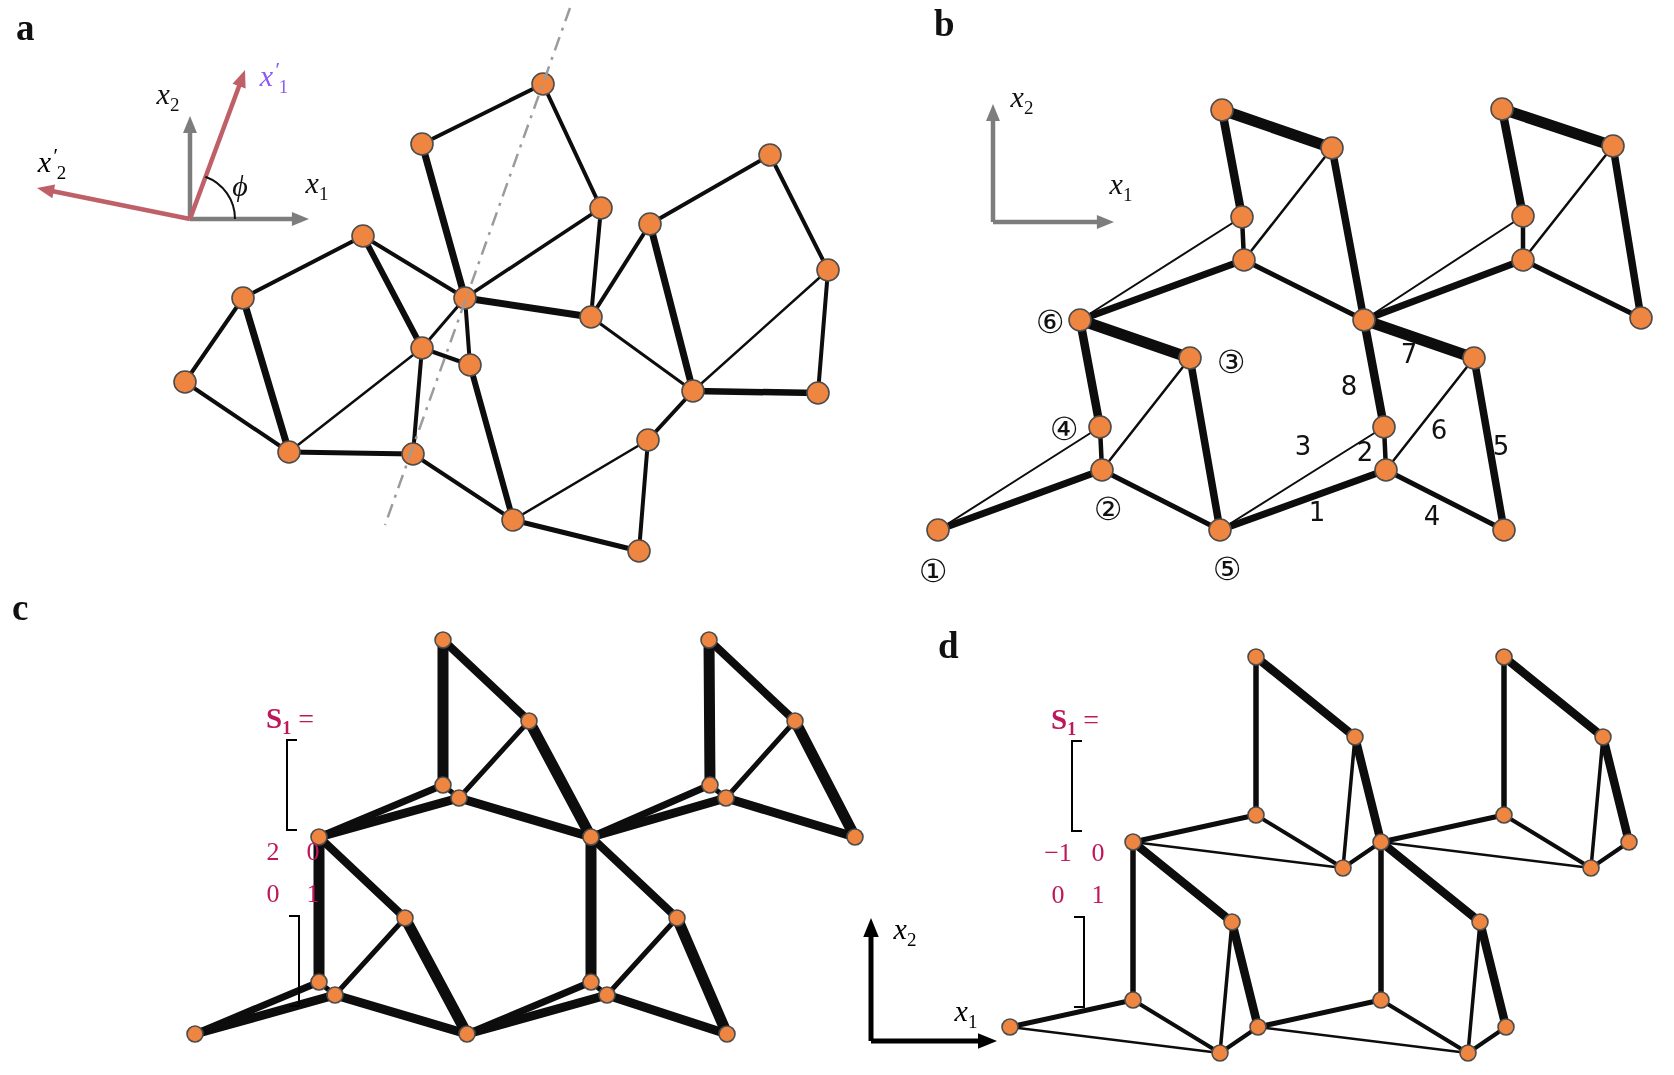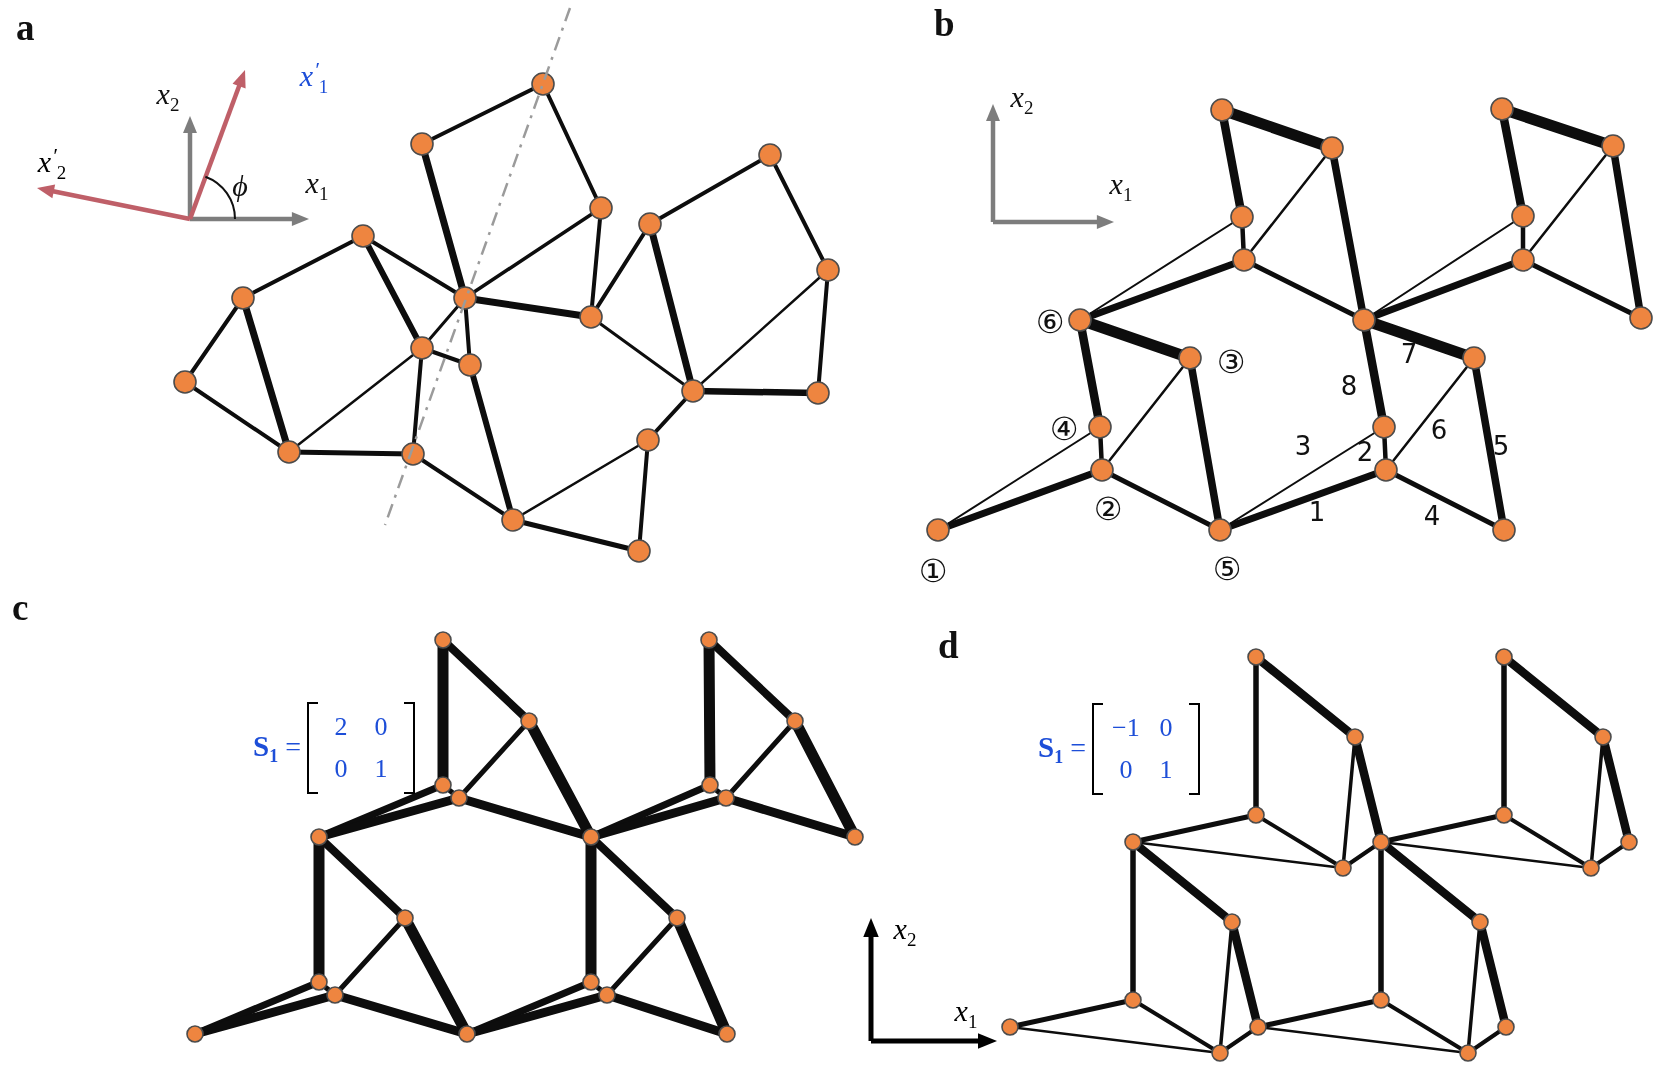--- a/index.html
+++ b/index.html
@@ -4,21 +4,21 @@
 <style>
   html,body{margin:0;padding:0;background:#ffffff;}
   .stage{position:relative;width:1674px;height:1075px;background:#fff;overflow:hidden;
          font-family:"Liberation Serif",serif;}
   svg{position:absolute;left:0;top:0;}
   .panel-letter{position:absolute;font:bold 37px "Liberation Serif",serif;color:#111;}
   .axlab{position:absolute;transform:translate(-50%,-50%);font:italic 30px "Liberation Serif",serif;
          white-space:nowrap;line-height:1;}
   .axlab sub{font-size:19px;font-style:normal;vertical-align:-7px;letter-spacing:0;}
   .axlab .pr{font-size:22px;vertical-align:9px;margin-left:1px;}
-  .matrix-block{position:absolute;display:flex;align-items:center;color:#1d4ed8;}
+  .matrix-block{position:absolute;display:flex;align-items:center;color:#be185d;flex-direction:column;}
   .mname{font:bold 29px "Liberation Serif",serif;margin-right:6px;}
   .mname sub{font-weight:bold;font-size:18px;vertical-align:-6px;}
   .mname .eq{font-weight:normal;font-size:28px;margin-left:7px;}
   .lbr,.rbr{width:9px;height:88px;border:2.6px solid #000;}
   .lbr{border-right:none;margin-right:3px;}
   .rbr{border-left:none;margin-left:3px;}
   .mgrid{display:grid;grid-template-columns:40px 40px;grid-auto-rows:42px;
          align-items:center;justify-items:center;font:26px "Liberation Serif",serif;}
 </style>
 </head>
@@ -308,21 +308,21 @@
         <span>0</span>
       <span>0</span>
         <span>1</span>
     </span>
     <span class="rbr"></span>
   </div>
 
   <div id="axis-labels">
       <div class="axlab" style="left: 168px; top: 96px; color: rgb(17, 17, 17);"><i>x</i><sub>2</sub></div>
       <div class="axlab" style="left: 317px; top: 185px; color: rgb(17, 17, 17);"><i>x</i><sub>1</sub></div>
-      <div class="axlab" style="left: 274px; top: 77px; color: #1d4ed8; margin-left: 40px;"><i>x</i><span class="pr">′</span><sub>1</sub></div>
+      <div class="axlab" style="left: 274px; top: 77px; color: #8b5cf6;"><i>x</i><span class="pr">′</span><sub>1</sub></div>
       <div class="axlab" style="left: 52px; top: 163px; color: #000000;"><i>x</i><span class="pr">′</span><sub>2</sub></div>
       <div class="axlab" style="left: 240px; top: 186px; color: rgb(17, 17, 17);"><i>ϕ</i></div>
       <div class="axlab" style="left: 1022px; top: 99px; color: rgb(17, 17, 17);"><i>x</i><sub>2</sub></div>
       <div class="axlab" style="left: 1121px; top: 186px; color: rgb(17, 17, 17);"><i>x</i><sub>1</sub></div>
       <div class="axlab" style="left: 905px; top: 931px; color: rgb(0, 0, 0);"><i>x</i><sub>2</sub></div>
       <div class="axlab" style="left: 966px; top: 1013px; color: rgb(0, 0, 0);"><i>x</i><sub>1</sub></div>
     </div>
 
 </div>
 

